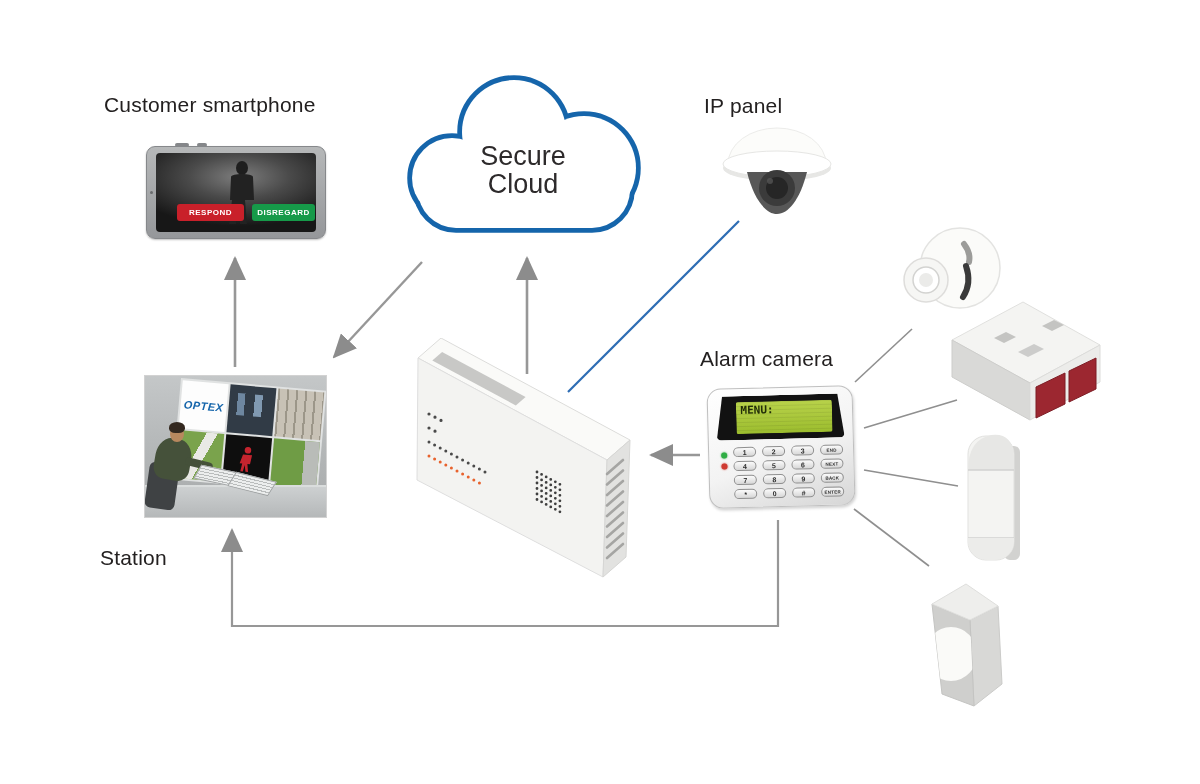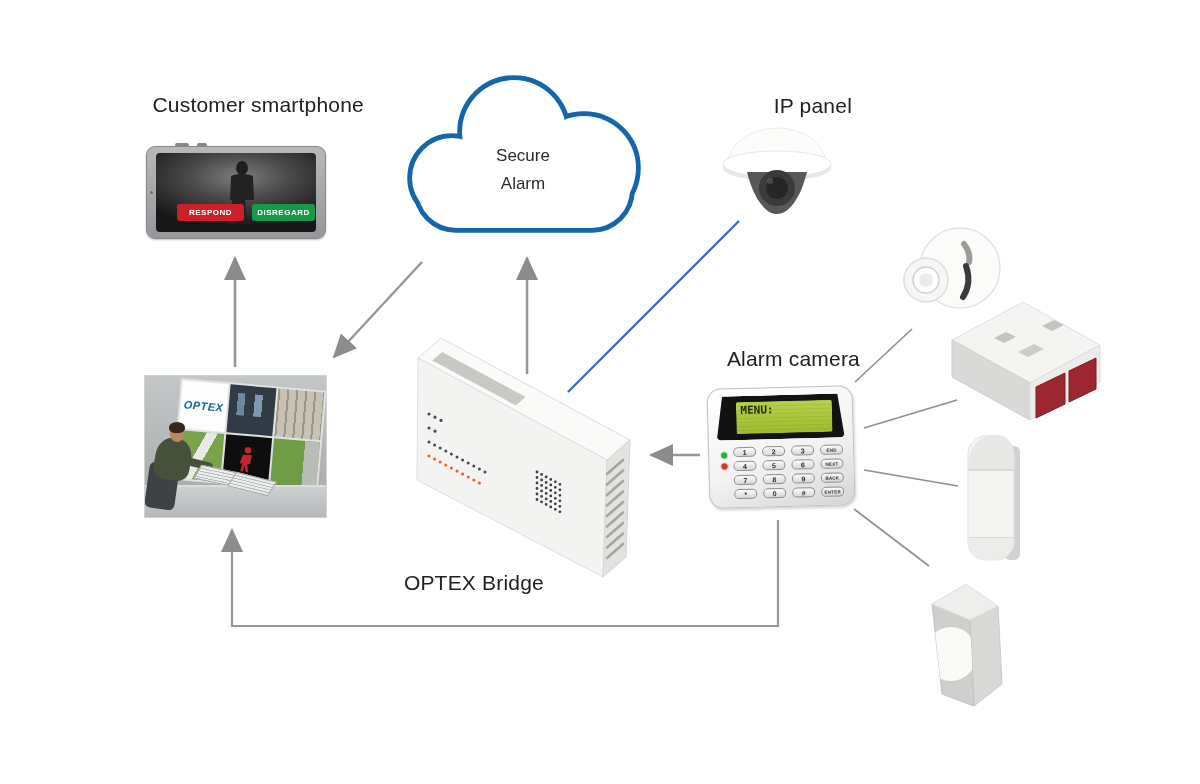--- a/index.html
+++ b/index.html
@@ -2,21 +2,21 @@
 <html><head>
 <meta charset="utf-8">
 <style>
   html,body{margin:0;padding:0;background:#fff;}
   .canvas{position:relative;width:1200px;height:784px;background:#fff;overflow:hidden;
           font-family:"Liberation Sans",sans-serif;color:#232020;}
   .conn{position:absolute;left:0;top:0;}
 
   
   .label{position:absolute;font-size:21px;color:#232020;letter-spacing:.2px;}
-  .lbl-center{text-align:right;}
+  .lbl-center{text-align:left;}
   .lbl-smartphone{left:104px;top:93px;width:260px;}
   .lbl-ipcam{left:704px;top:94px;width:148px;}
   .lbl-panel{left:700px;top:347px;width:160px;}
   .lbl-bridge{left:344px;top:571px;width:200px;}
   .lbl-station{left:100px;top:543px;width:160px;line-height:29px;}
 
   
   .phone{position:absolute;left:146px;top:146px;width:178px;height:91px;
          background:linear-gradient(180deg,#b6b8b9,#95979a);border:1px solid #86888b;
          border-radius:9px;box-shadow:0 1px 2px rgba(0,0,0,.25);}
@@ -26,21 +26,21 @@
          background:radial-gradient(ellipse 75% 65% at 52% 30%, #7d7d7d 0%, #4a4a4a 42%, #171717 96%);}
   .cam-dot{position:absolute;left:3px;top:44px;width:3px;height:3px;border-radius:50%;background:#6a6c6e;}
   .p-btn{position:absolute;bottom:11px;height:17px;line-height:17px;color:#fff;font-size:8px;
          font-weight:bold;text-align:center;border-radius:3px;letter-spacing:.5px;}
   .p-respond{left:21px;width:67px;background:#c9202a;}
   .p-disregard{left:96px;width:63px;background:#169a49;}
   .p-person{position:absolute;left:0;top:0;width:100%;height:100%;}
 
   
   .cloud{position:absolute;left:394px;top:66px;width:258px;height:176px;}
-  .cloud-text{position:absolute;left:0;right:0;top:76px;text-align:center;font-size:17px;
+  .cloud-text{position:absolute;left:0;right:0;top:76px;text-align:center;font-size:27px;
               line-height:28px;color:#2d2a2b;}
 
   
   .ipcam{position:absolute;left:720px;top:126px;width:116px;height:108px;}
 
   
   .panel{position:absolute;left:708px;top:387px;width:144px;height:118px;border-radius:14px;
          background:linear-gradient(160deg,#ffffff 0%,#f3f3f3 55%,#d6d6d6 100%);
          border:1px solid #bfbfbf;box-shadow:1px 2px 3px rgba(0,0,0,.18);transform:rotate(-1.5deg);}
   .panel-display{position:absolute;left:8px;right:8px;top:7px;height:44px;background:#121212;
@@ -119,22 +119,22 @@
     <line x1="739" y1="221" x2="568" y2="392" stroke="#2e6db4" stroke-width="2.2"></line>
     <line x1="855" y1="382" x2="912" y2="329" stroke="#8f8f8f" stroke-width="1.6"></line>
     <line x1="864" y1="428" x2="957" y2="400" stroke="#8f8f8f" stroke-width="1.6"></line>
     <line x1="864" y1="470" x2="958" y2="486" stroke="#8f8f8f" stroke-width="1.6"></line>
     <line x1="854" y1="509" x2="929" y2="566" stroke="#8f8f8f" stroke-width="1.6"></line>
   </svg>
 
   <div class="label lbl-center lbl-smartphone">Customer smartphone</div>
   <div class="label lbl-center lbl-ipcam">IP panel</div>
   <div class="label lbl-center lbl-panel">Alarm camera</div>
-  <div class="label lbl-center lbl-bridge">OPTEX Bridge</div>
   <div class="label lbl-station">
+    <div>Station</div>
   </div>
 
   <div class="phone">
     <div class="bump bump1"></div>
     <div class="bump bump2"></div>
     <div class="phone-screen">
       <svg class="p-person" viewBox="0 0 160 79">
         <ellipse cx="86" cy="15" rx="6" ry="7" fill="#1e1e1e"></ellipse>
         <path d="M75,24 C75,20 97,20 97,24 L98,47 L89,47 L91,71 L84,71 L83,51 L80,71 L73,71 L76,47 L74,47 Z" fill="#222222"></path>
       </svg>
@@ -154,21 +154,21 @@
       </g>
       <g fill="#ffffff">
         <circle cx="120" cy="66" r="52"></circle>
         <circle cx="58" cy="112" r="40"></circle>
         <circle cx="190" cy="102" r="52"></circle>
         <rect x="24" y="86" width="212" height="76" rx="38"></rect>
       </g>
     </svg>
     <div class="cloud-text">
       <div>Secure</div>
-      <div>Alarm</div>
+      <div>Cloud</div>
     </div>
   </div>
 
   <svg class="ipcam" viewBox="0 0 116 108">
     <ellipse cx="57" cy="42" rx="54" ry="13" fill="#e7e7e5"></ellipse>
     <path d="M 8,38 A 49,36 0 0 1 106,38 Z" fill="#fcfcfa" stroke="#ececea" stroke-width="1"></path>
     <ellipse cx="57" cy="38" rx="54" ry="13" fill="#ffffff" stroke="#e6e6e4" stroke-width="1"></ellipse>
     <path d="M 27,46 C 34,74 46,88 57,88 C 68,88 80,74 87,46 Z" fill="#575757"></path>
     <circle cx="57" cy="62" r="18" fill="#3b3b3b"></circle>
     <circle cx="57" cy="62" r="11" fill="#262626"></circle>

